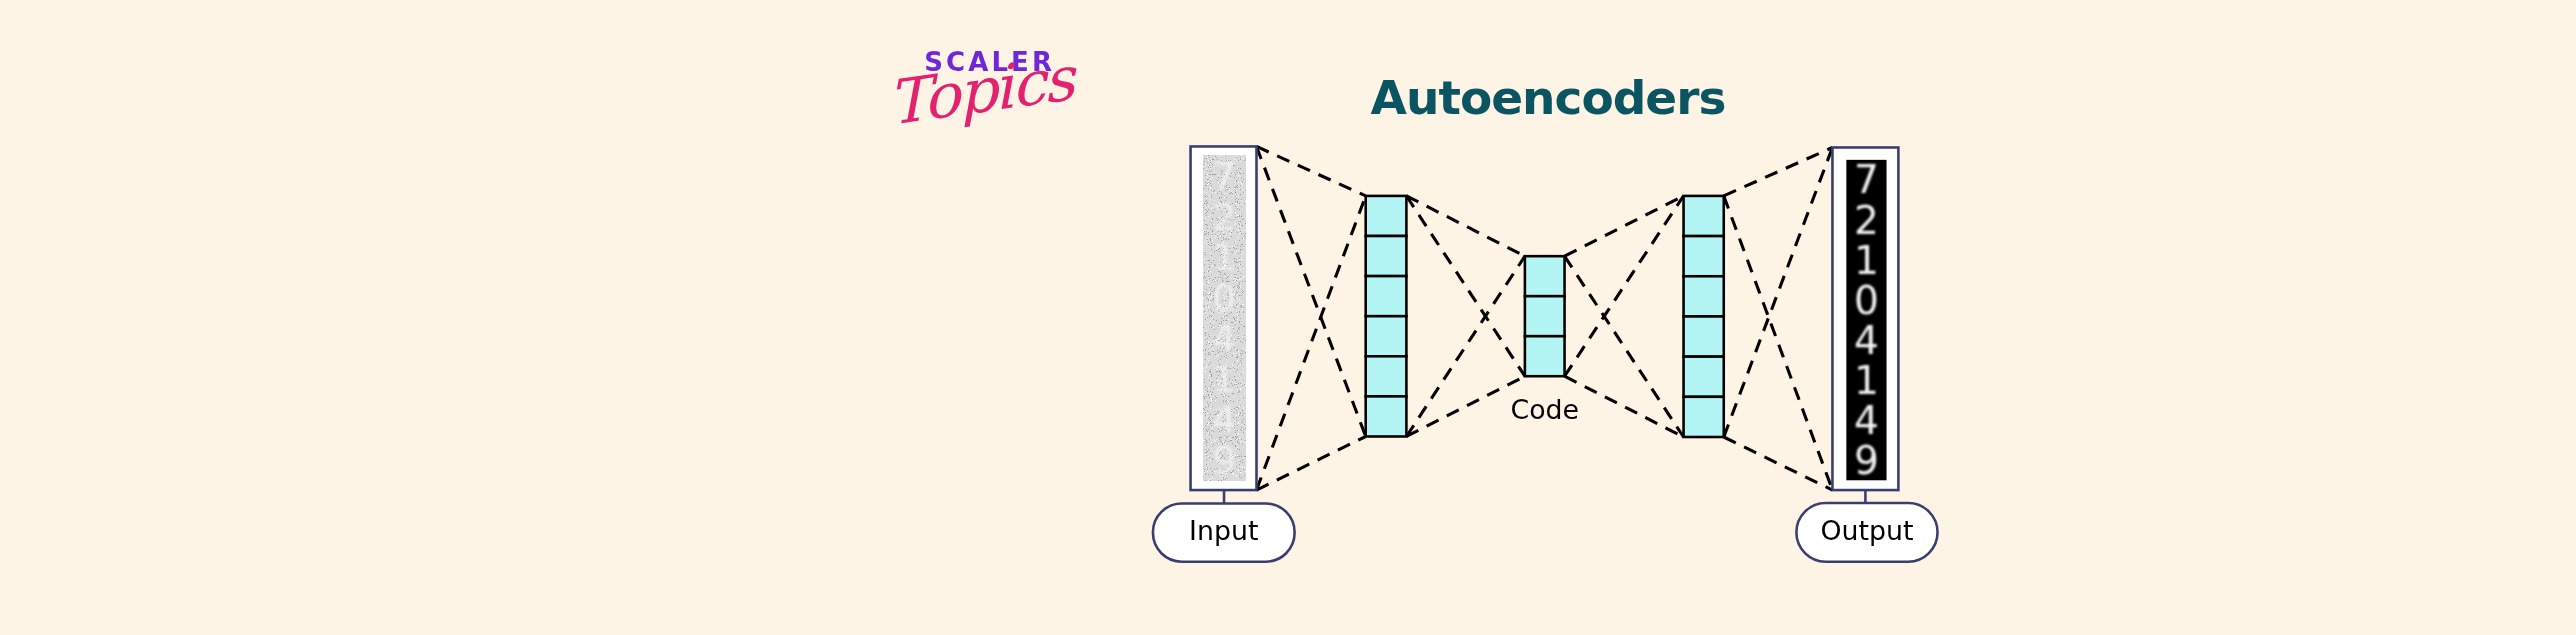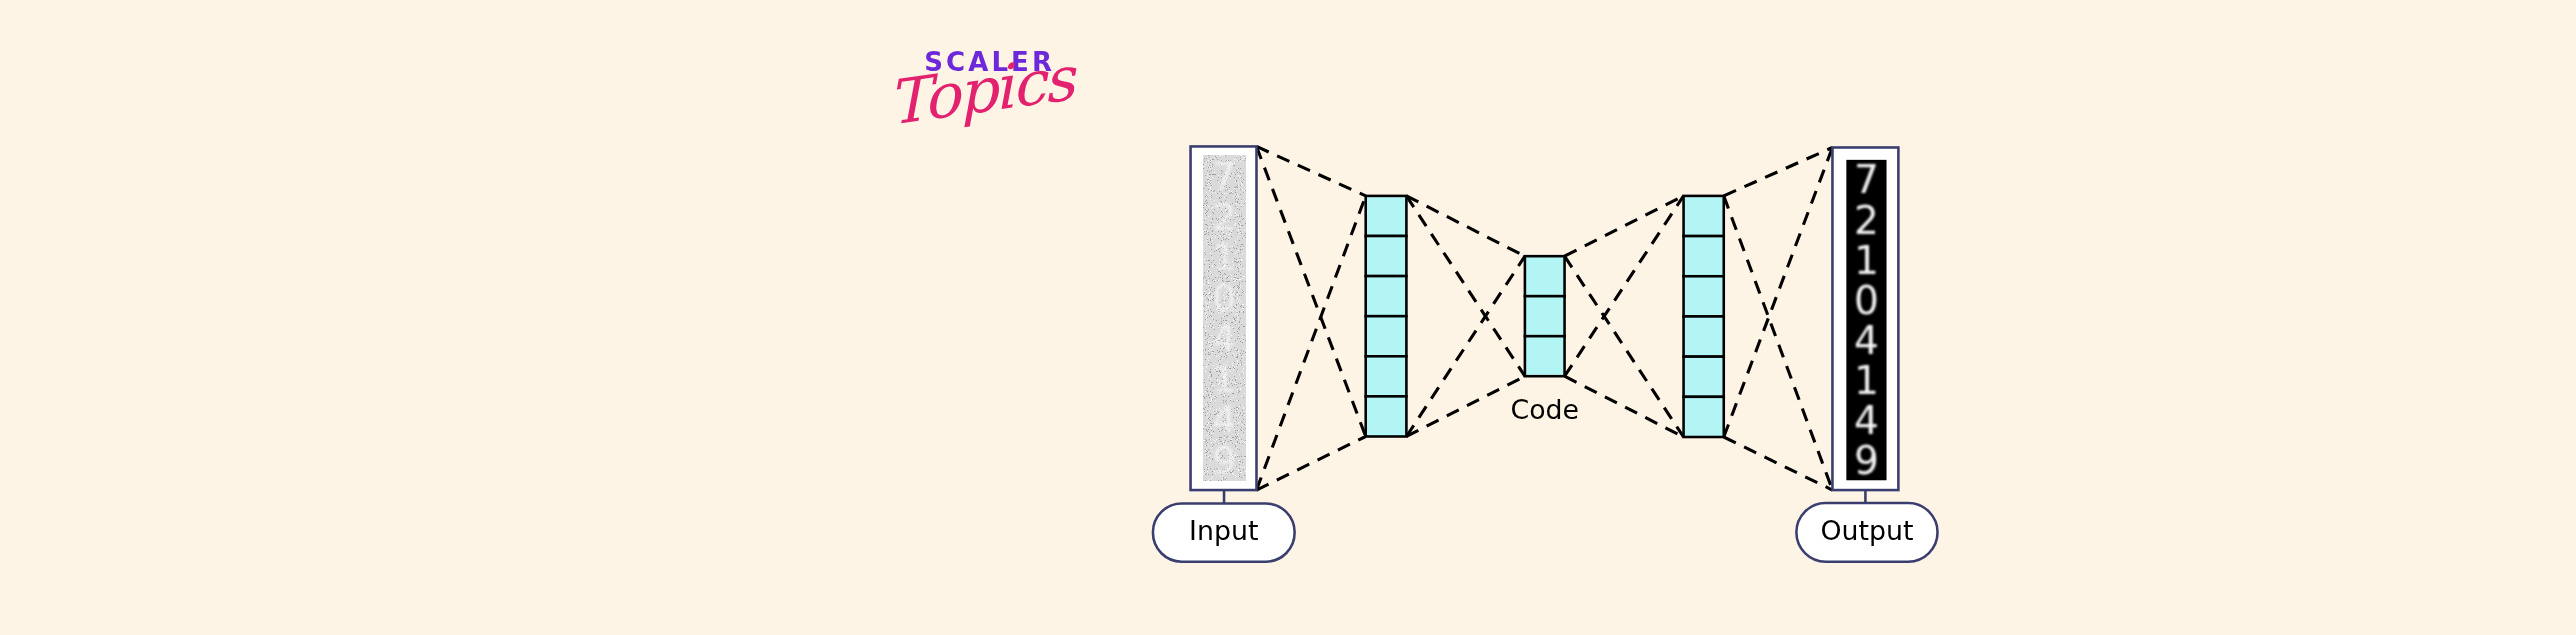--- a/index.html
+++ b/index.html
@@ -68,20 +68,21 @@
 </head>
 <body style="background: rgb(254, 244, 230);">
 
 <div id="stage">
 
   <div class="logo">
     <div class="logo-scaler" style="color: #6d28d9; margin-left: 25px;">SCALER</div>
     <div class="logo-topics" style="color: rgb(227, 34, 111);">Topics</div>
   </div>
 
+  <div class="title" style="color: rgb(11, 85, 99);">Autoencoders</div>
 
   <svg id="diagram" width="3091" height="636" viewBox="0 0 6000 1234" style="position:absolute;left:0;top:0;" xmlns="http://www.w3.org/2000/svg">
     <defs>
       <filter id="noise" x="0" y="0" width="100%" height="100%">
         <feTurbulence type="fractalNoise" baseFrequency="0.55" numOctaves="2" seed="7" result="t"></feTurbulence>
         <feColorMatrix type="matrix" values="0.33 0.33 0.33 0 0
                   0.33 0.33 0.33 0 0
                   0.33 0.33 0.33 0 0
                   0 0 0 0 1" result="g"></feColorMatrix>
         <feComponentTransfer>

